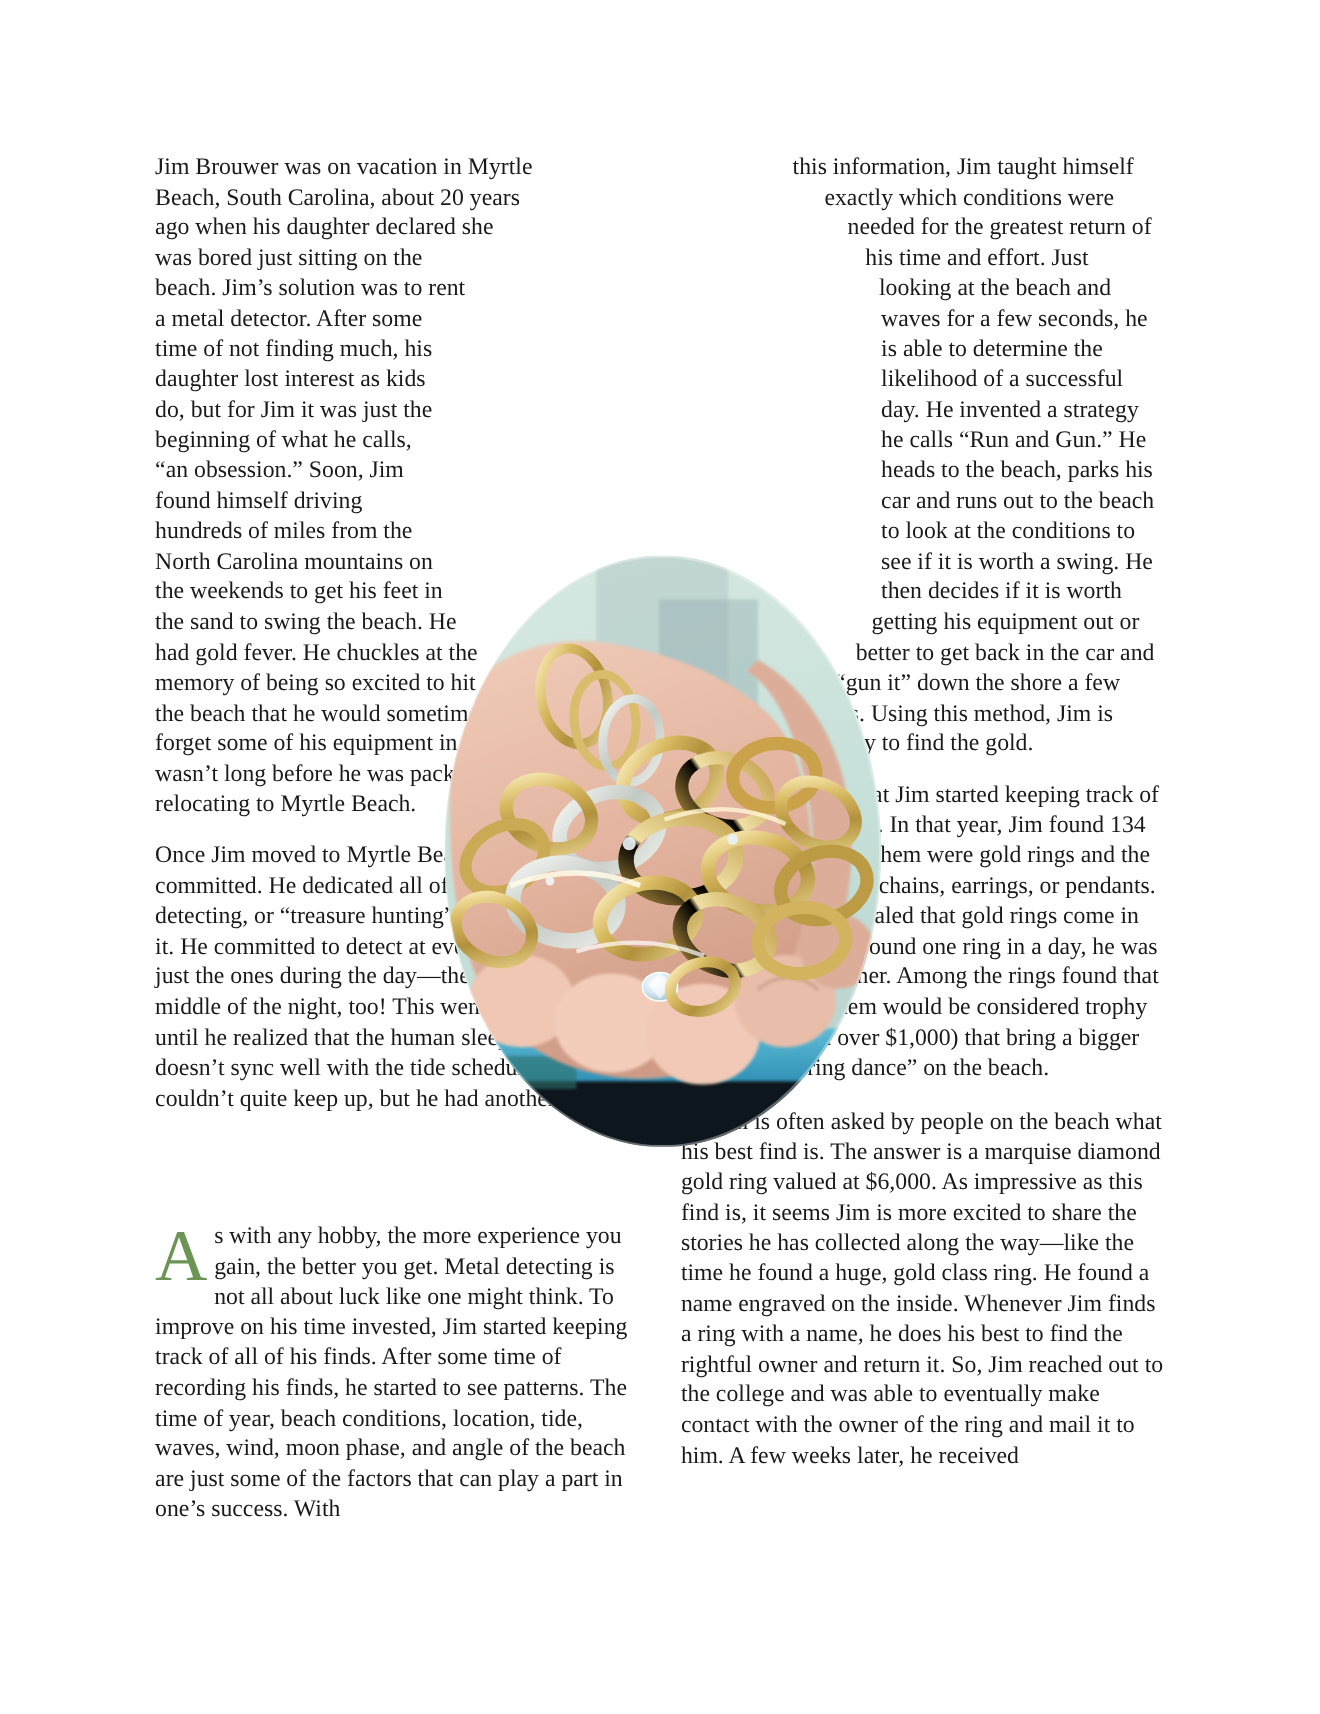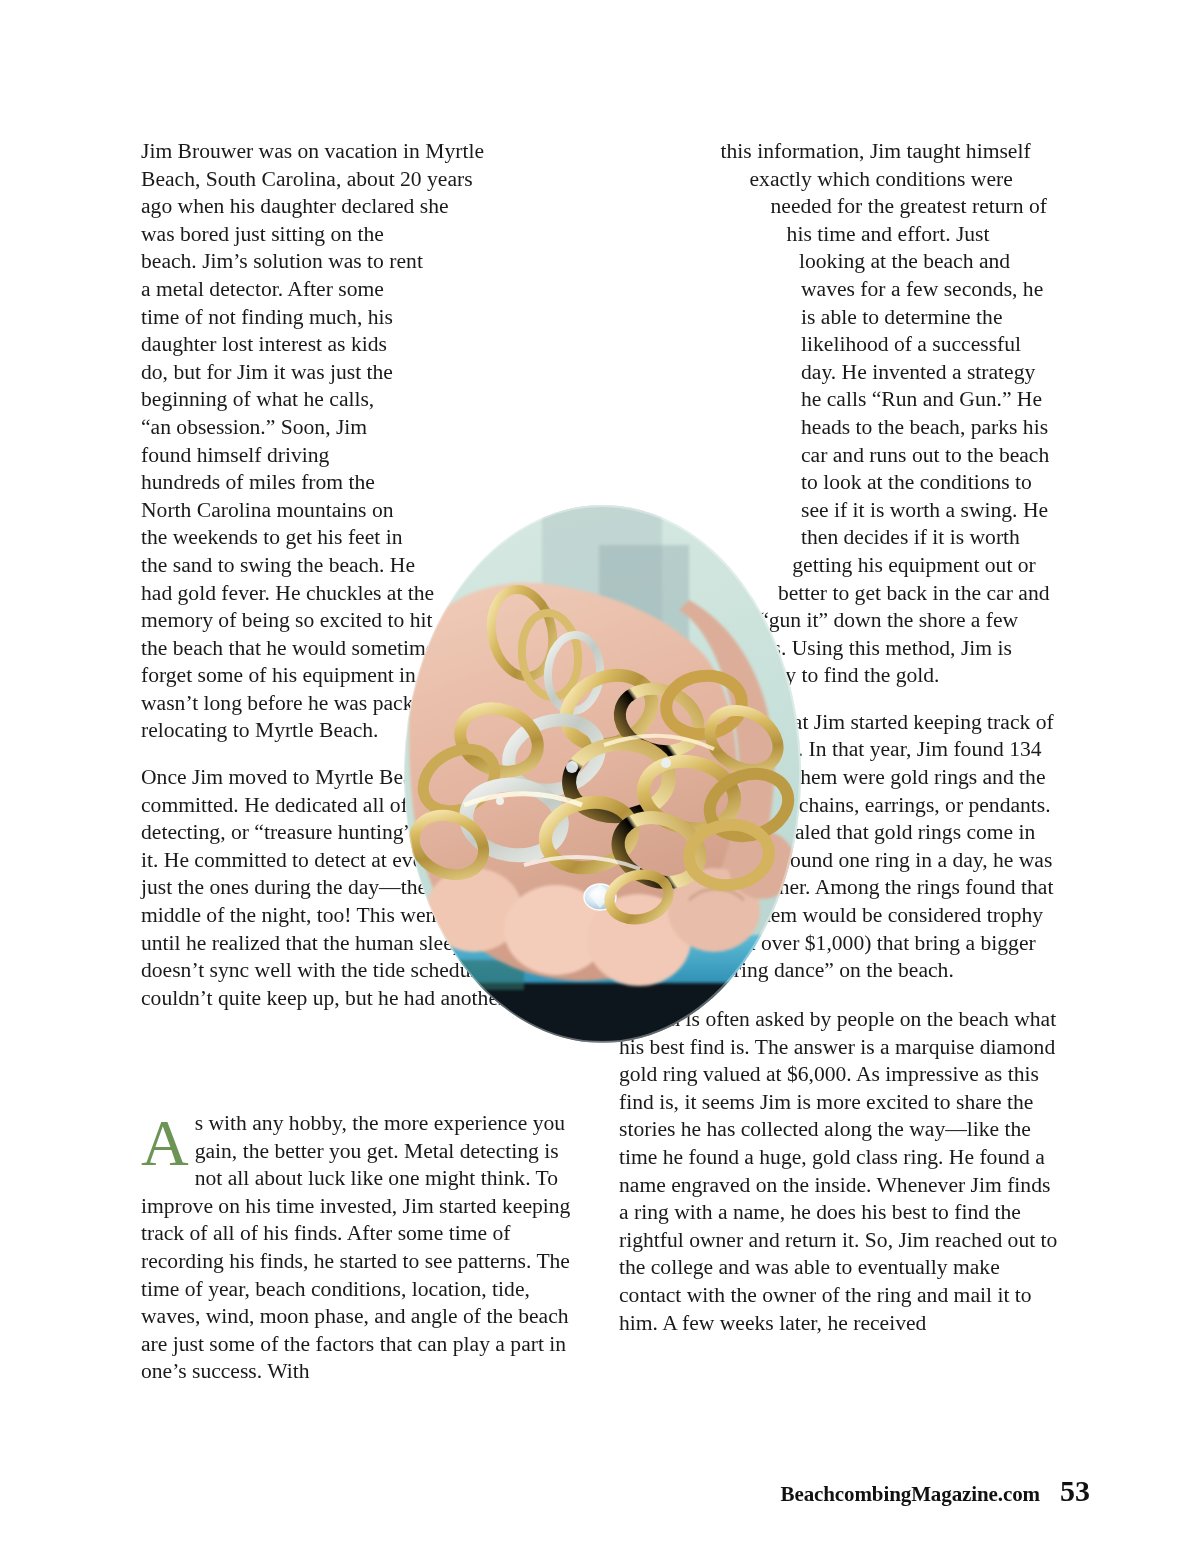--- a/index.html
+++ b/index.html
@@ -243,18 +243,14 @@
 
     <p class="last-line-indent">this information, Jim taught himself exactly which conditions were needed for the greatest return of his time and effort. Just looking at the beach and waves for a few seconds, he is able to determine the likelihood of a successful day. He invented a strategy he calls “Run and Gun.” He heads to the beach, parks his car and runs out to the beach to look at the conditions to see if it is worth a swing. He then decides if it is worth getting his equipment out or better to get back in the car and “gun it” down the shore a few miles. Using this method, Jim is more likely to find the gold.</p>
 
     <p class="para-indent center-ragged">The first year that Jim started keeping track of his finds was 2008. In that year, Jim found 134 gold items. 117 of them were gold rings and the rest were bracelets, chains, earrings, or pendants. His statistics revealed that gold rings come in bunches and if he found one ring in a day, he was likely to find another. Among the rings found that year, three of them would be considered trophy rings (valued over $1,000) that bring a bigger “ring dance” on the beach.</p>
   </div>
 
   <div class="col col-right" style="top:1006px; width:440px;">
     <p class="para-indent">Jim is often asked by people on the beach what his best find is. The answer is a marquise diamond gold ring valued at $6,000. As impressive as this find is, it seems Jim is more excited to share the stories he has collected along the way—like the time he found a huge, gold class ring. He found a name engraved on the inside. Whenever Jim finds a ring with a name, he does his best to find the rightful owner and return it. So, Jim reached out to the college and was able to eventually make contact with the owner of the ring and mail it to him. A few weeks later, he received</p>
   </div>
 
-  <div class="footer">
-    <span class="footer-site">BeachcombingMagazine.com</span>
-    <span class="footer-page">53</span>
-  </div>
 
 </div>
 
 </body></html>

